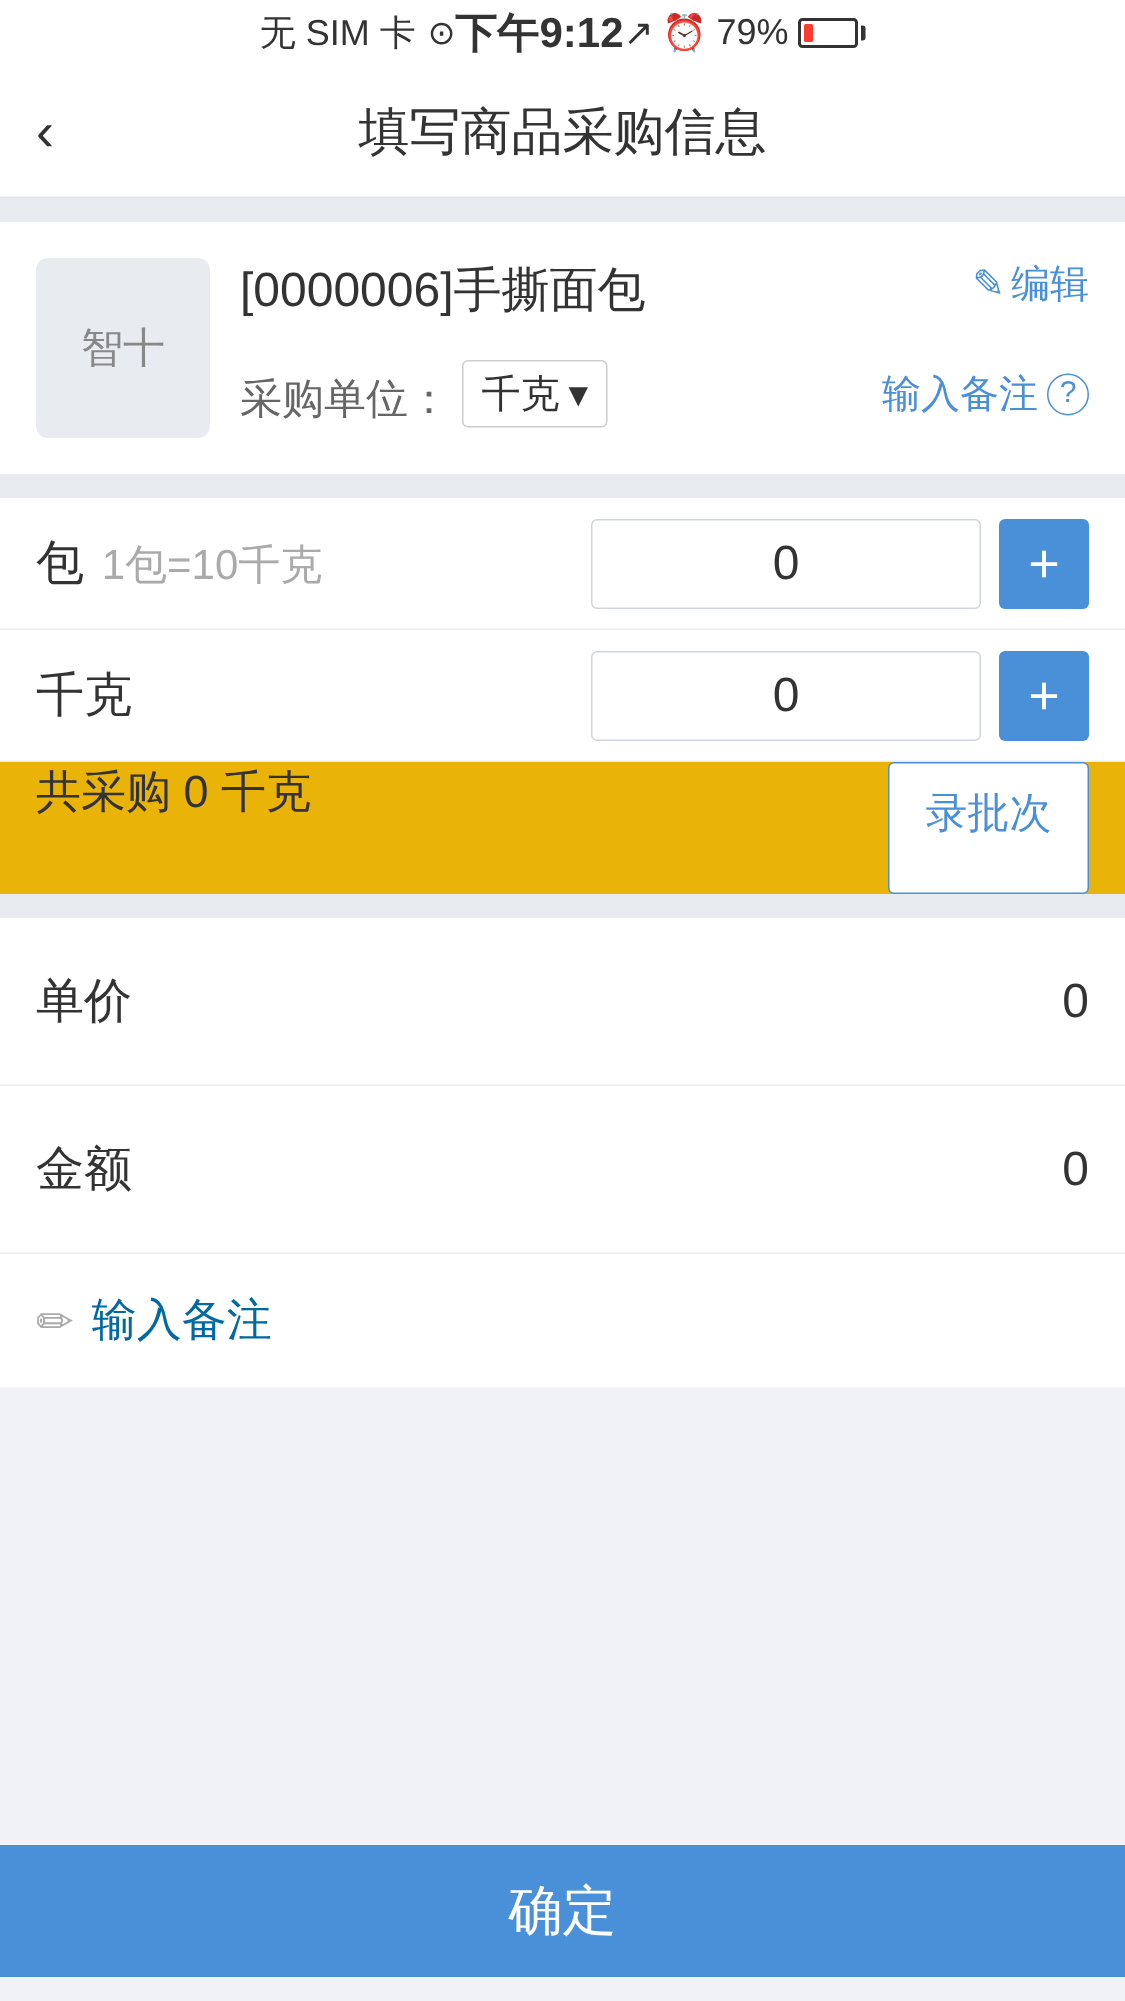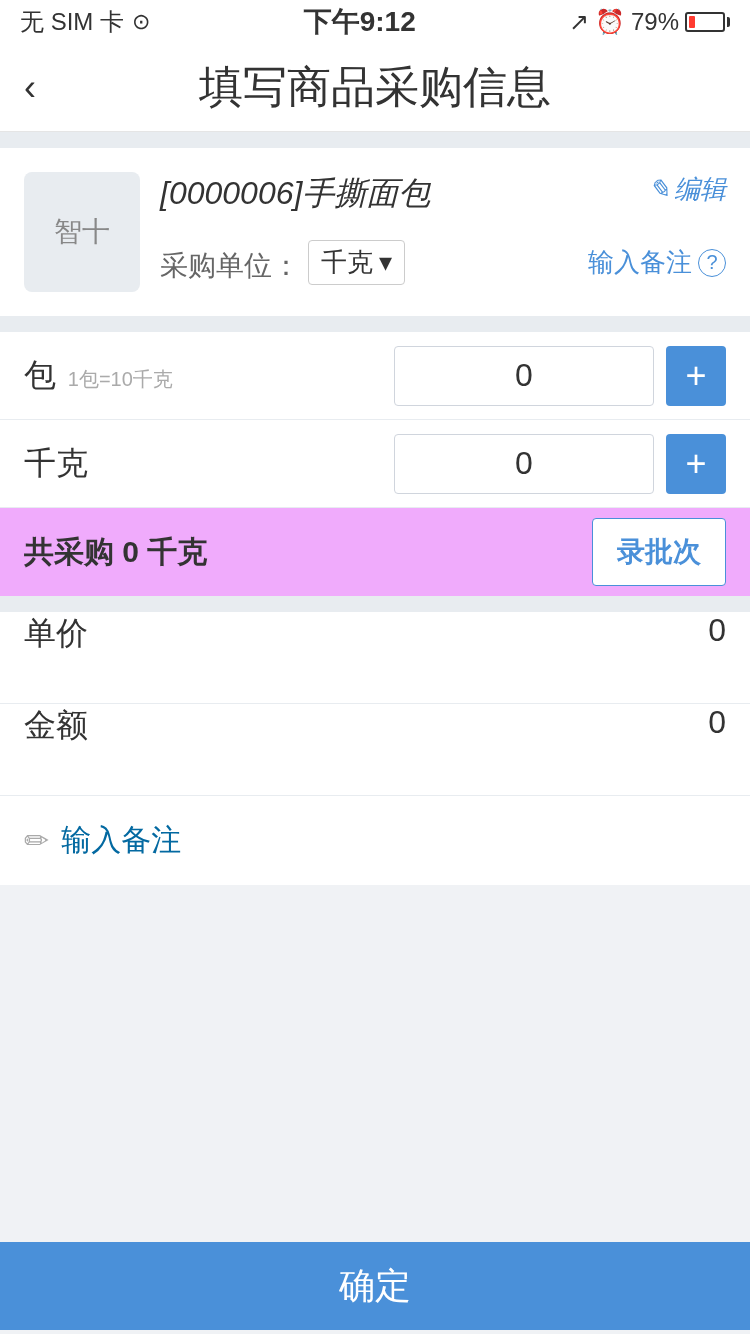--- a/index.html
+++ b/index.html
@@ -12,21 +12,21 @@
       font-size: 28px;
       color: #333;
     }
 
     
     .status-bar {
       height: 44px;
       background: #fff;
       display: flex;
       align-items: center;
-      justify-content: space-between;
+      justify-content: center;
       padding: 0 20px;
       font-size: 26px;
       font-weight: 500;
     }
     .status-left {
       display: flex;
       align-items: center;
       gap: 8px;
       font-size: 24px;
     }
@@ -82,21 +82,21 @@
       border-bottom: 1px solid #e5e5e5;
     }
     .nav-back {
       position: absolute;
       left: 24px;
       font-size: 36px;
       color: #333;
       cursor: pointer;
     }
     .nav-title {
-      font-size: 44px;
+      font-size: 34px;
       font-weight: 500;
       color: #333;
     }
 
     
     .section-divider {
       height: 16px;
       background: #e8ecf0;
     }
 
@@ -121,21 +121,20 @@
       color: #888;
     }
     .product-info {
       flex: 1;
     }
     .product-header {
       display: flex;
       justify-content: space-between;
       align-items: flex-start;
       margin-bottom: 24px;
-      font-style: italic;
     }
     .product-name {
       font-size: 32px;
       font-weight: 500;
       color: #333;
     }
     .edit-link {
       color: #4a90d9;
       font-size: 26px;
       display: flex;
@@ -199,21 +198,21 @@
       border-bottom: 1px solid #e8ecf0;
     }
     .input-row-label {
       min-width: 120px;
     }
     .input-row-label .main-label {
       font-size: 32px;
       color: #333;
     }
     .input-row-label .sub-label {
-      font-size: 20px;
+      font-size: 28px;
       color: #aaa;
       margin-left: 4px;
     }
     .input-row-right {
       flex: 1;
       display: flex;
       align-items: center;
       justify-content: flex-end;
       gap: 12px;
     }
@@ -239,27 +238,25 @@
       align-items: center;
       justify-content: center;
       color: #fff;
       font-size: 36px;
       cursor: pointer;
     }
 
     
     .summary-row {
       display: flex;
-      align-items: center;
       justify-content: space-between;
       padding: 0 24px;
       height: 88px;
-      background: #f0abfc;
+      background: #eab308;
       border-bottom: none;
-      font-weight: bold;
     }
     .summary-text {
       font-size: 30px;
       color: #333;
     }
     .batch-btn {
       border: 1px solid #4a90d9;
       border-radius: 4px;
       padding: 14px 24px;
       font-size: 28px;
@@ -268,23 +265,24 @@
       cursor: pointer;
     }
 
     
     .price-section {
       background: #fff;
       margin-top: 0;
     }
     .price-row {
       display: flex;
+      align-items: center;
       justify-content: space-between;
       padding: 0 24px;
-      height: 92px;
+      height: 112px;
       border-bottom: 1px solid #e8ecf0;
     }
     .price-row-label {
       font-size: 32px;
       color: #333;
     }
     .price-row-value {
       font-size: 32px;
       color: #333;
     }
@@ -316,21 +314,21 @@
 
     
     .confirm-btn {
       height: 88px;
       background: #4a90d9;
       display: flex;
       align-items: center;
       justify-content: center;
       cursor: pointer;
       position: fixed;
-      bottom: 4px;
+      bottom: 16px;
       left: 0;
       width: 750px;
     }
     .confirm-btn-text {
       font-size: 36px;
       color: #fff;
       font-weight: 500;
     }
 
     .main-content {

